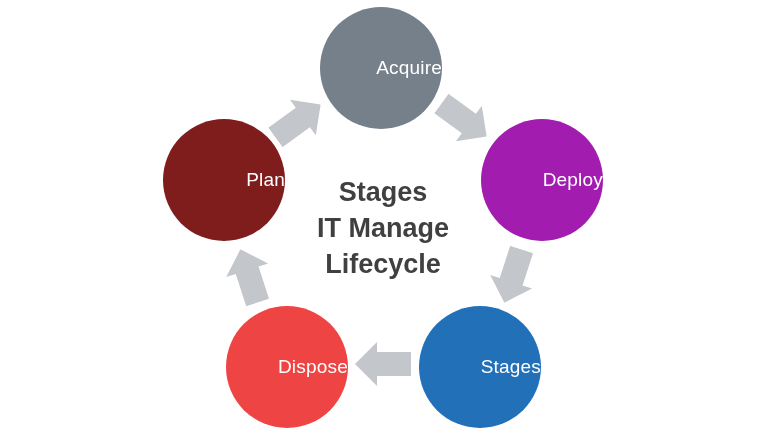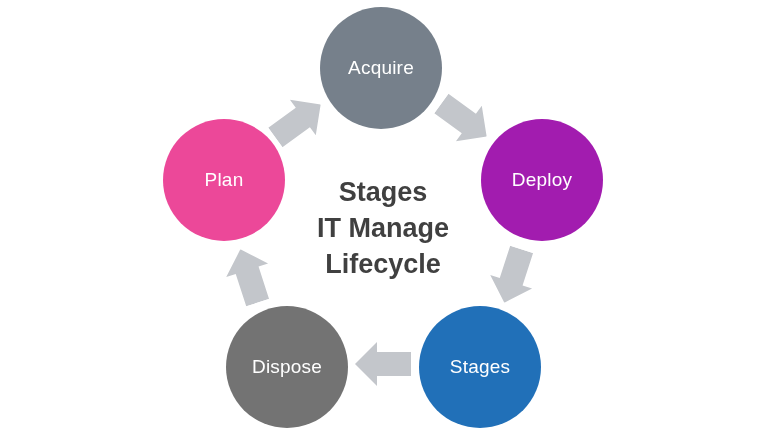--- a/index.html
+++ b/index.html
@@ -12,21 +12,21 @@
   .diagram {
     position: relative;
     width: 768px; height: 432px;
   }
   .stage-circle {
     position: absolute;
     width: 122px; height: 122px;
     border-radius: 50%;
     display: flex;
     align-items: center;
-    justify-content: center;
+    justify-content: flex-end;
   }
   .stage-label {
     color: #ffffff;
     font-size: 19px;
     font-weight: 400;
     letter-spacing: 0.2px;
   }
   .circle-acquire { left: 320px; top: 7px; }
   .circle-deploy  { left: 481px; top: 119px; }
   .circle-manage  { left: 419px; top: 306px; }
@@ -90,24 +90,24 @@
 
   <div class="stage-circle circle-acquire" style="background: rgb(118, 128, 139);">
     <span class="stage-label">Acquire</span>
   </div>
   <div class="stage-circle circle-deploy" style="background: #a21caf;">
     <span class="stage-label">Deploy</span>
   </div>
   <div class="stage-circle circle-manage" style="background: rgb(33, 112, 184);">
     <span class="stage-label">Stages</span>
   </div>
-  <div class="stage-circle circle-dispose" style="background: #737373;">
+  <div class="stage-circle circle-dispose" style="background: #ef4444;">
     <span class="stage-label">Dispose</span>
   </div>
-  <div class="stage-circle circle-plan" style="background: #ec4899;">
+  <div class="stage-circle circle-plan" style="background: #7f1d1d;">
     <span class="stage-label">Plan</span>
   </div>
 
   <div class="diagram-title" style="color: #404040;">
     <div>Stages</div>
     <div>IT Manage</div>
     <div>Lifecycle</div>
   </div>
 
 </div>

